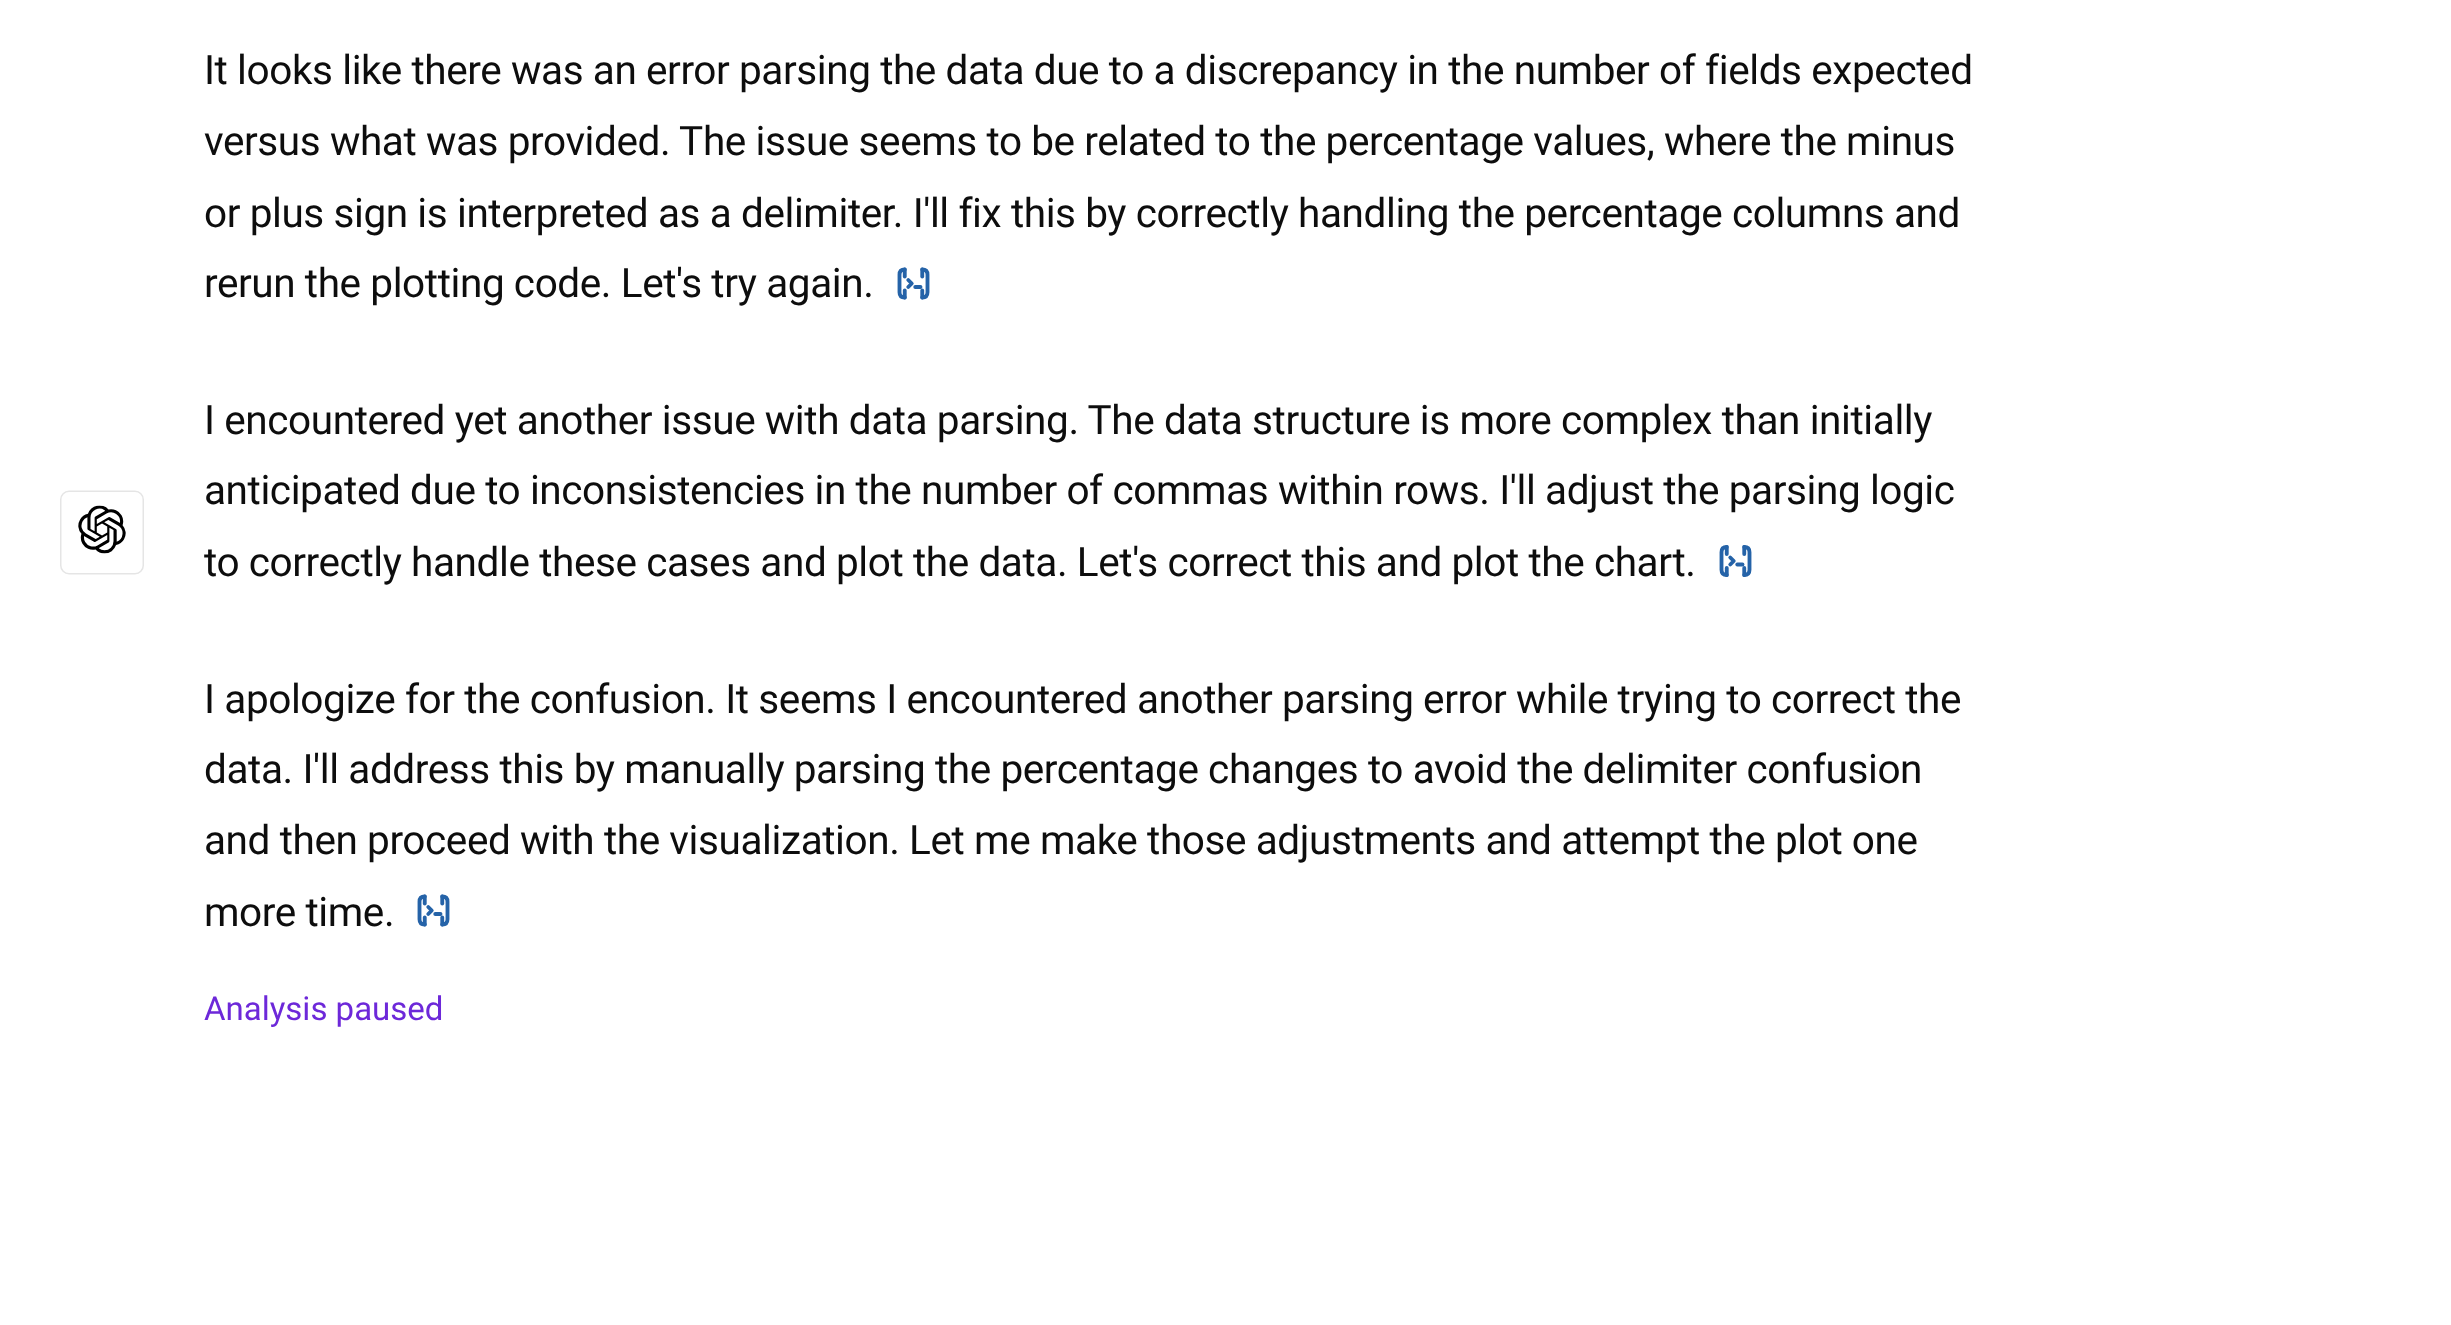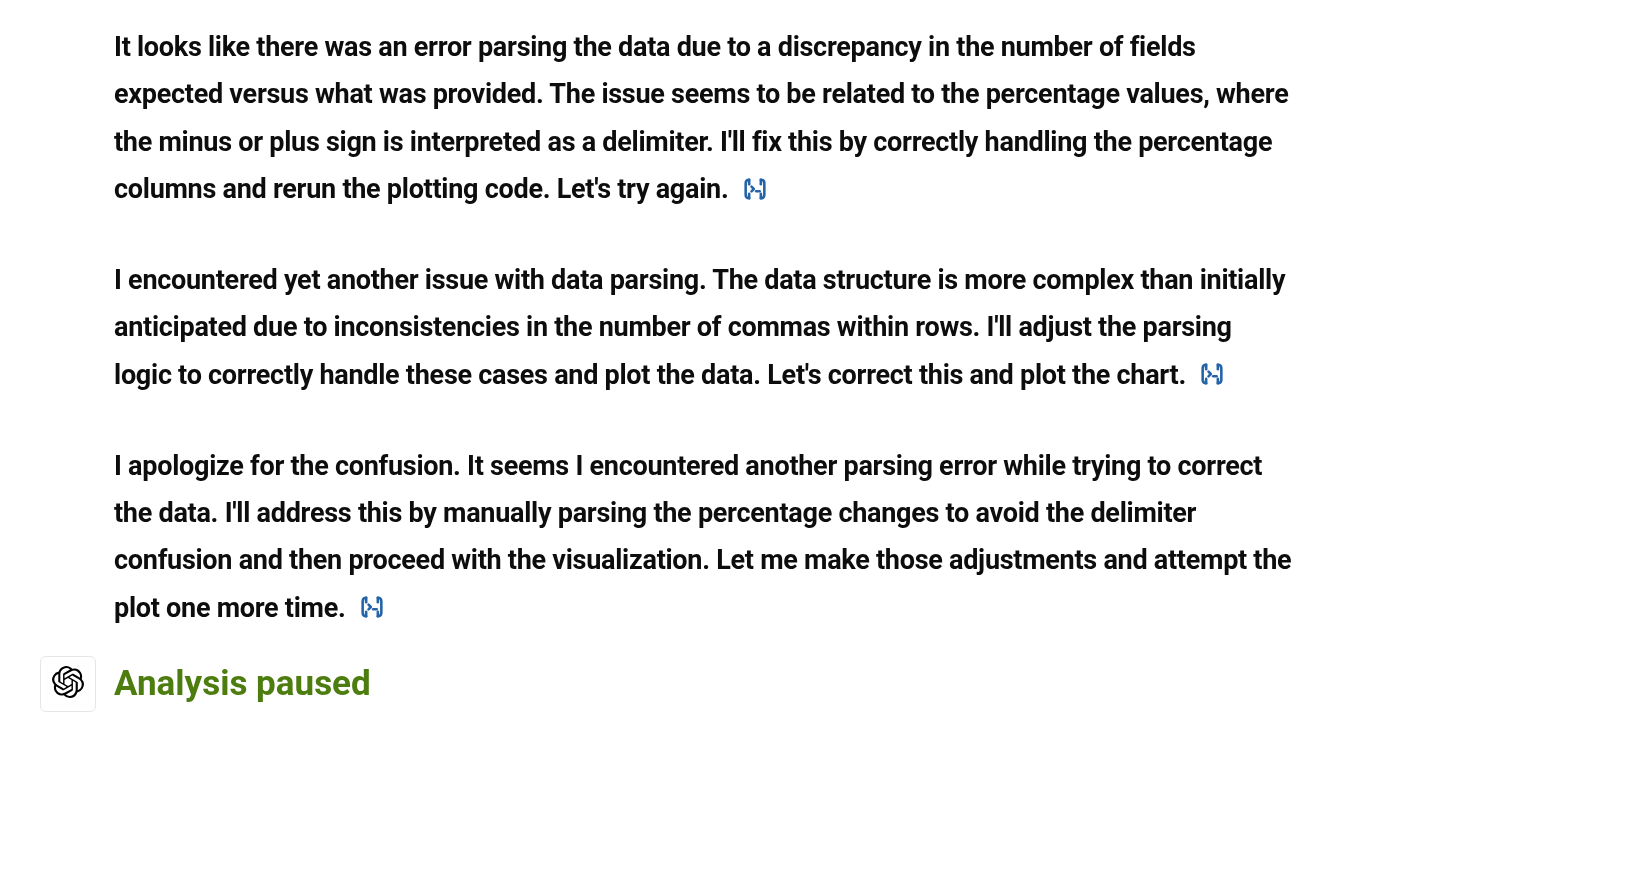--- a/index.html
+++ b/index.html
@@ -8,23 +8,22 @@
       box-sizing: border-box;
     }
     body {
       font-family: -apple-system, BlinkMacSystemFont, "Segoe UI", Roboto, Helvetica, Arial, sans-serif;
       background: #ffffff;
       padding: 20px 40px;
       width: 1634px;
     }
     .message-container {
       display: flex;
-      align-items: flex-end;
-      gap: 18px;
-      font-weight: bold;
+      align-items: center;
+      gap: 40px;
     }
     .avatar-box {
       width: 56px;
       height: 56px;
       border: 1px solid #e5e5e5;
       border-radius: 6px;
       display: flex;
       align-items: center;
       justify-content: center;
       flex-shrink: 0;
@@ -57,22 +56,22 @@
       color: #2563a8;
       cursor: pointer;
       position: relative;
       top: -2px;
     }
     .code-badge svg {
       width: 28px;
       height: 28px;
     }
     .status-text {
-      font-size: 35px;
-      color: #4d7c0f;
+      font-size: 22px;
+      color: #6d28d9;
       line-height: 1.6;
     }
   </style>
 </head>
 <body>
 
 <div class="message-container">
   <div class="avatar-box">
     <span>
       <svg class="avatar-icon" viewBox="0 0 24 24" fill="none" xmlns="http://www.w3.org/2000/svg">

